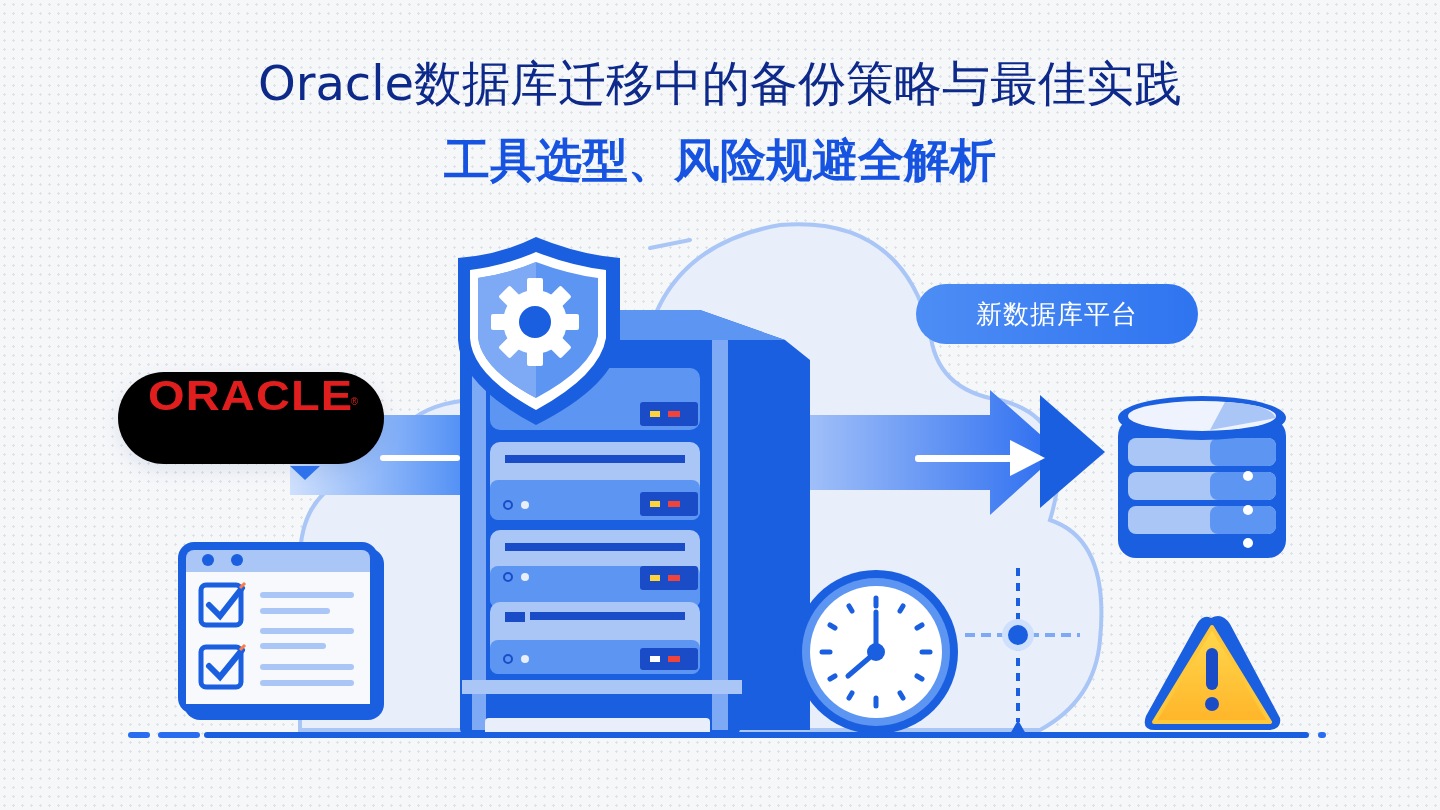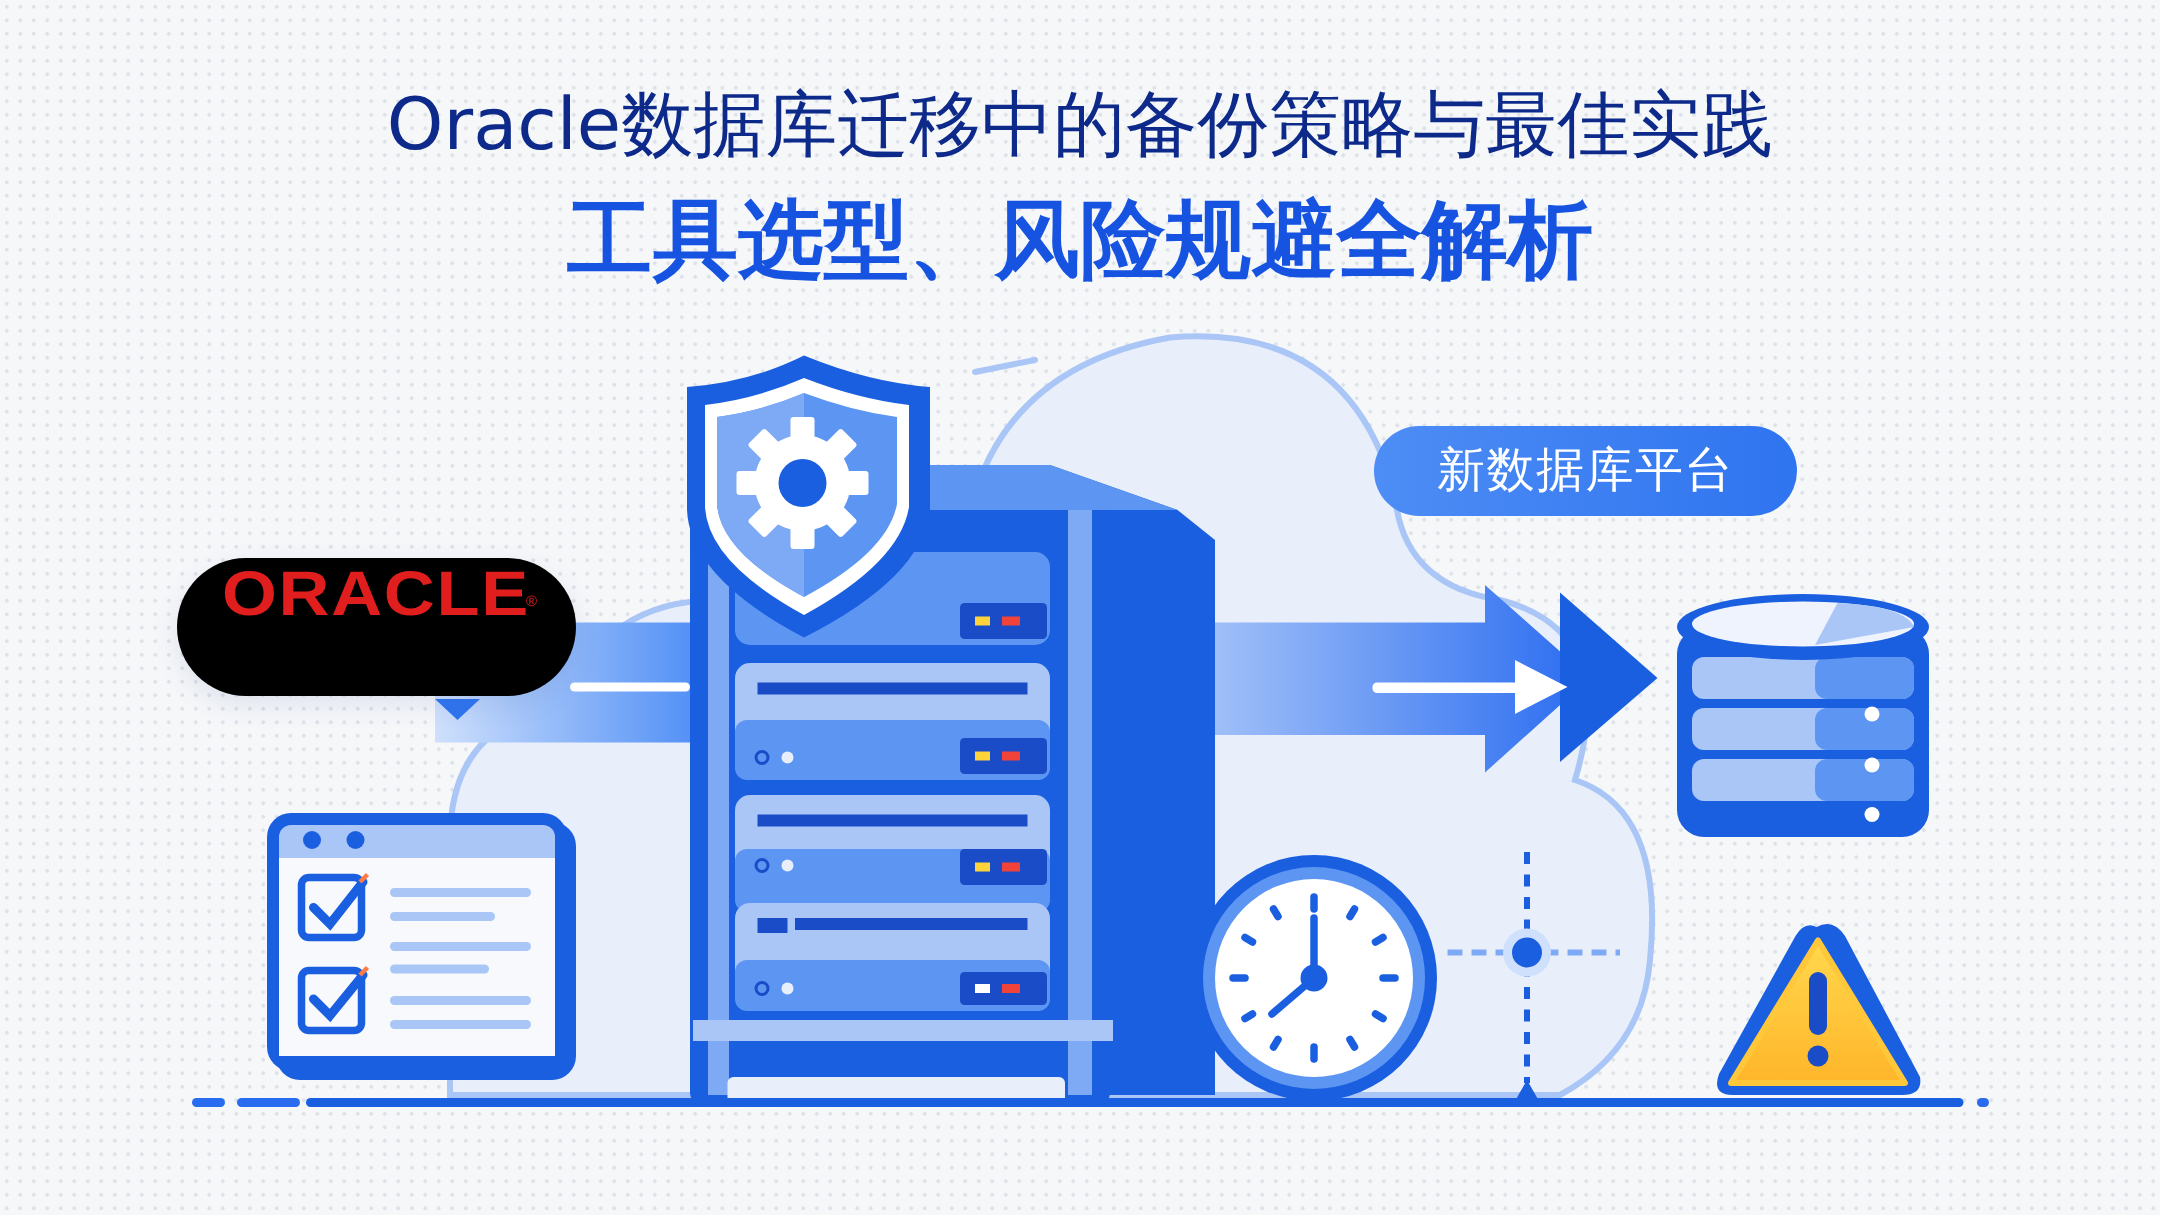--- a/index.html
+++ b/index.html
@@ -12,39 +12,39 @@
     font-family: "Liberation Sans", "DejaVu Sans", sans-serif;
   }
   .title {
     position: absolute; left: 0; width: 1440px; top: 52px; text-align: center;
     font-family: "DejaVu Sans", sans-serif; font-weight: normal;
     font-size: 48px; color: #0d2a8a; letter-spacing: 0px; line-height: 62px;
   }
   .subtitle {
     position: absolute; left: 0; width: 1440px; top: 128px; text-align: center;
     font-family: "DejaVu Sans", sans-serif; font-weight: bold;
-    font-size: 57px; color: #1553e0; line-height: 64px;
+    font-size: 46px; color: #1553e0; line-height: 64px;
   }
   svg.scene { position: absolute; left: 0; top: 0; }
   .oracle-badge {
     position: absolute; left: 118px; top: 372px; width: 266px; height: 92px;
     background: #000000; border-radius: 46px;
     box-shadow: 0 6px 18px rgba(60,90,160,0.12);
     display: flex; align-items: flex-start; justify-content: center;
   }
   .oracle-logo {
     font-family: "Liberation Sans", sans-serif; font-weight: bold;
     font-size: 42px; color: #e01e1e; letter-spacing: 1px; transform: scaleX(1.12);
   }
   .oracle-reg { position: absolute; right: 26px; top: 24px; font-size: 10px; color: #e01e1e; }
   .platform-pill {
     position: absolute; left: 916px; top: 284px; width: 282px; height: 60px;
     border-radius: 30px;
     background: linear-gradient(90deg, #4d8df5, #2f74f0);
-    color: #ffffff; font-family: "DejaVu Sans", sans-serif; font-size: 32px;
+    color: #ffffff; font-family: "DejaVu Sans", sans-serif; font-size: 26px;
     display: flex; align-items: center; justify-content: center; letter-spacing: 1px;
   }
 </style>
 </head>
 <body>
 
 <div class="title">Oracle数据库迁移中的备份策略与最佳实践</div>
 <div class="subtitle">工具选型、风险规避全解析</div>
 
 <svg class="scene" width="1440" height="810" viewBox="0 0 1440 810">

